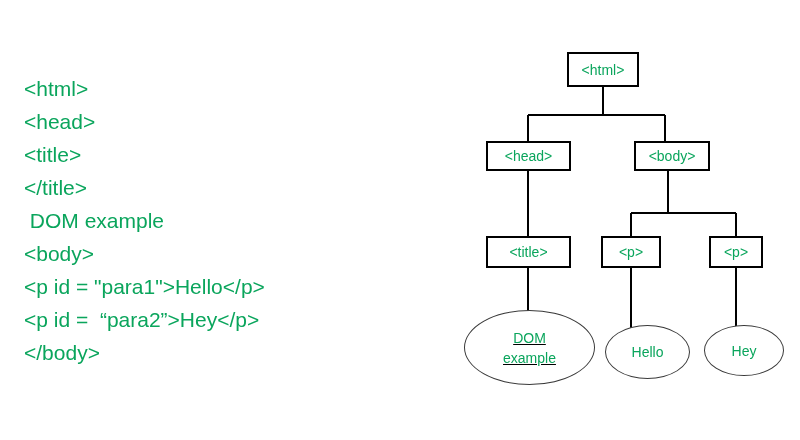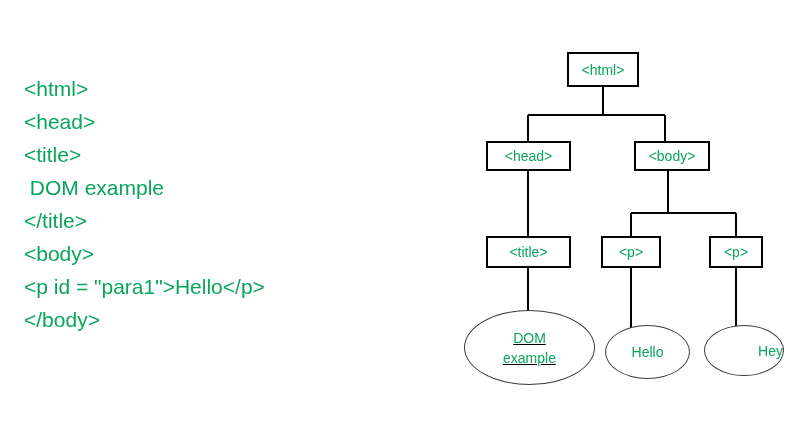--- a/index.html
+++ b/index.html
@@ -80,24 +80,25 @@
     text-align: center;
   }
 </style>
 </head>
 <body>
 
 <div id="code-listing">
   <div class="code-line">&lt;html&gt;</div>
   <div class="code-line">&lt;head&gt;</div>
   <div class="code-line">&lt;title&gt;</div>
+  <div class="code-line">&lt;/title&gt;</div>
   <div class="code-line"> DOM example</div>
-  <div class="code-line">&lt;/title&gt;</div>
   <div class="code-line">&lt;body&gt;</div>
   <div class="code-line">&lt;p id = "para1"&gt;Hello&lt;/p&gt;</div>
+  <div class="code-line">&lt;p id =  “para2”&gt;Hey&lt;/p&gt;</div>
   <div class="code-line">&lt;/body&gt;</div>
 </div>
 
 <div id="dom-tree">
 
   <svg id="tree-svg" width="800" height="440">
     <g stroke="#000000" stroke-width="2" fill="none" shape-rendering="crispEdges">
 
       <line x1="603" y1="87" x2="603" y2="115"></line>
       <line x1="528" y1="115" x2="665" y2="115"></line>
@@ -138,17 +139,17 @@
     <span class="node-label">&lt;p&gt;</span>
   </div>
 
   <div class="node-ellipse" style="left:464px; top:310px; width:131px; height:75px;text-decoration:underline;">
     <span class="node-label">DOM</span>
     <span class="node-label">example</span>
   </div>
   <div class="node-ellipse" style="left:605px; top:325px; width:85px; height:54px;justify-content:center;">
     <span class="node-label">Hello</span>
   </div>
-  <div class="node-ellipse" style="left:704px; top:325px; width:80px; height:51px;align-items:flex-end;">
+  <div class="node-ellipse" style="left:704px; top:325px; width:80px; height:51px;">
     <span class="node-label">Hey</span>
   </div>
 
 </div>
 
 </body></html>

